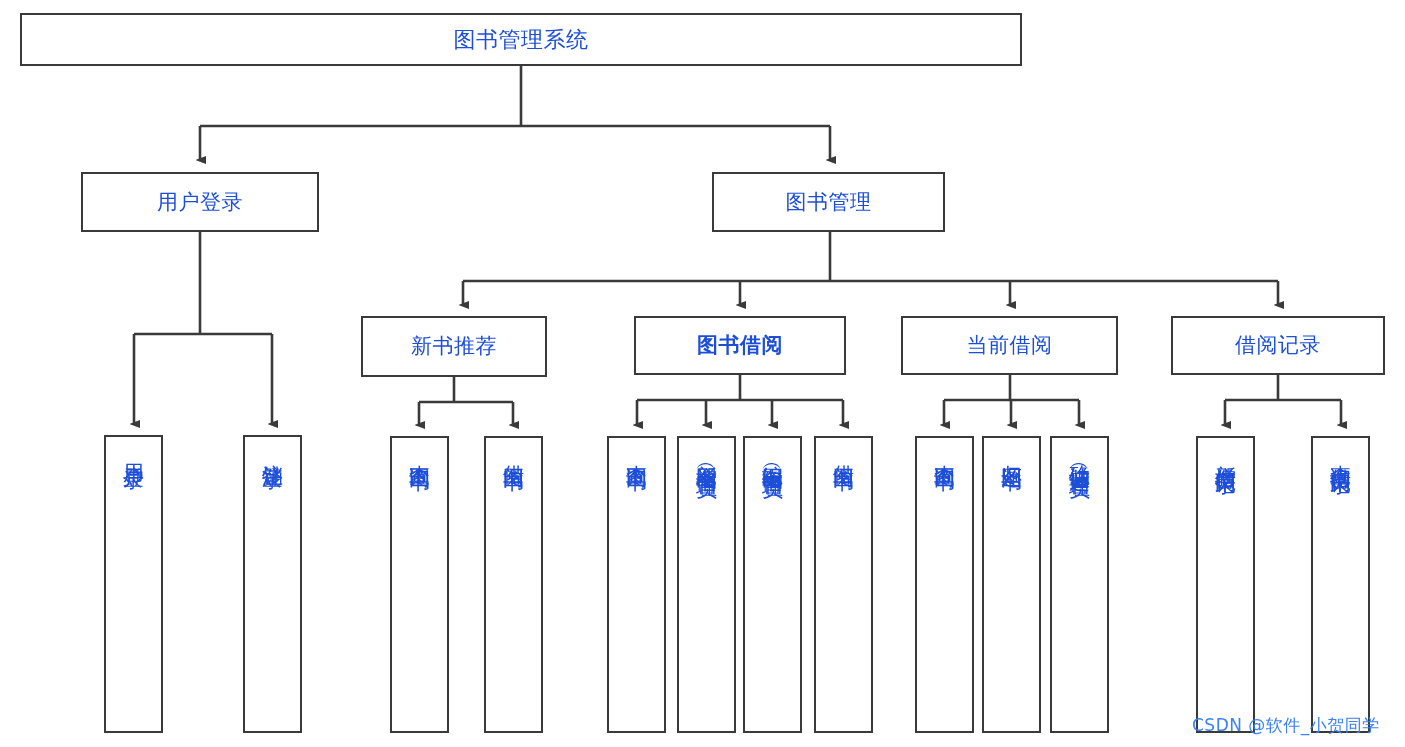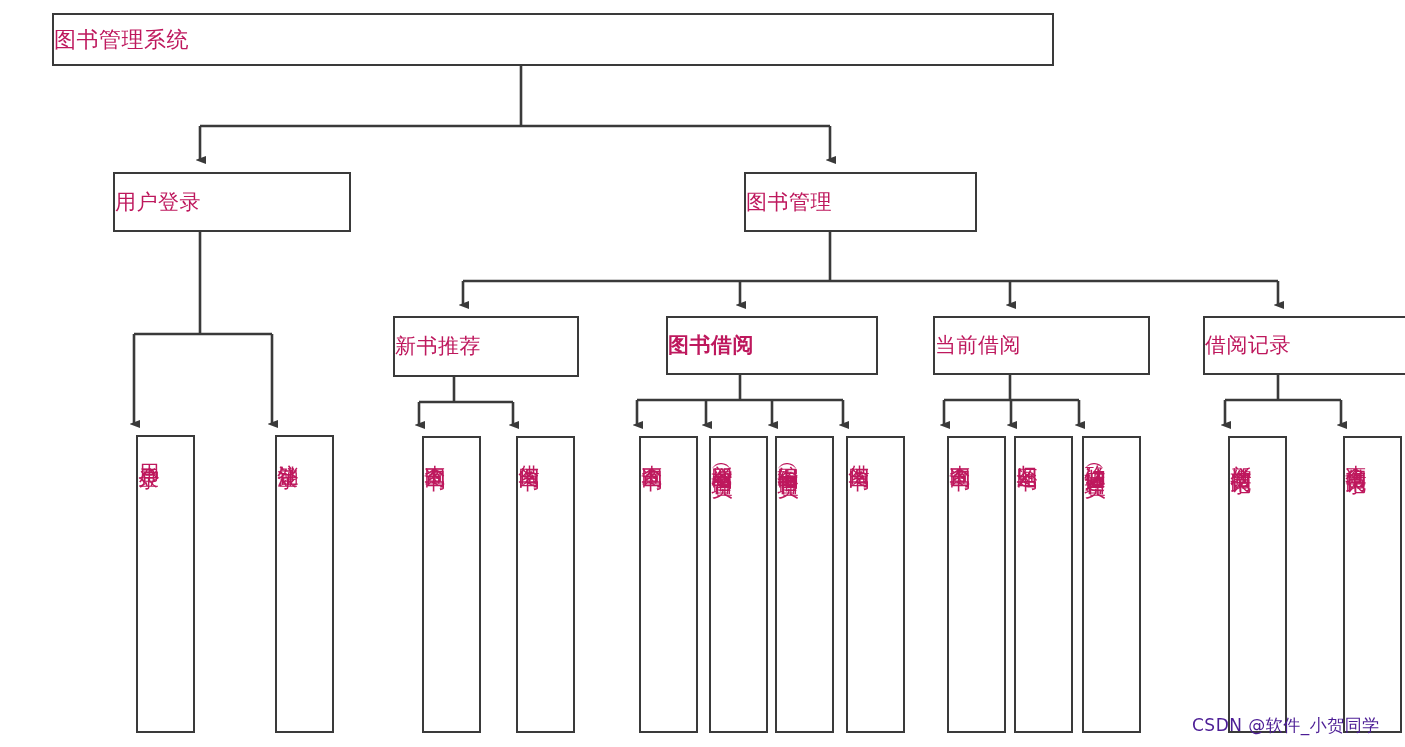--- a/index.html
+++ b/index.html
@@ -26,23 +26,23 @@
     height: 747px;
     pointer-events: none;
   }
   .node {
     position: absolute;
     box-sizing: border-box;
     background: #ffffff;
     border: 2px solid #3a3a3a;
     display: flex;
     align-items: center;
-    color: #be185d;
+    justify-content: center;
+    color: #1d4ed8;
     z-index: 2;
-    margin-left: 32px;
   }
   .node .label {
     display: block;
     text-align: center;
     line-height: 1.18;
     white-space: nowrap;
   }
   .node.horizontal .label {
     font-size: 21px;
     letter-spacing: 0.5px;
@@ -59,21 +59,21 @@
     letter-spacing: 2px;
   }
   .node.root .label {
     font-size: 22px;
   }
   #watermark {
     position: absolute;
     left: 1192px;
     top: 714px;
     font-size: 17px;
-    color: #4c1d95;
+    color: #3b82f6;
     letter-spacing: 0.5px;
     white-space: nowrap;
     z-index: 5;
   }
 </style>
 </head>
 <body>
 
 <div id="canvas">
 

